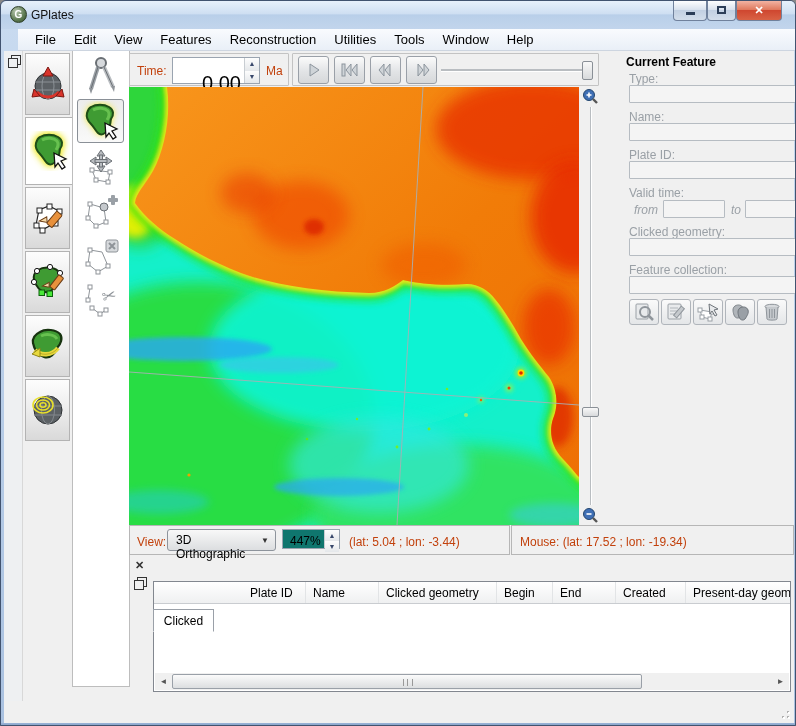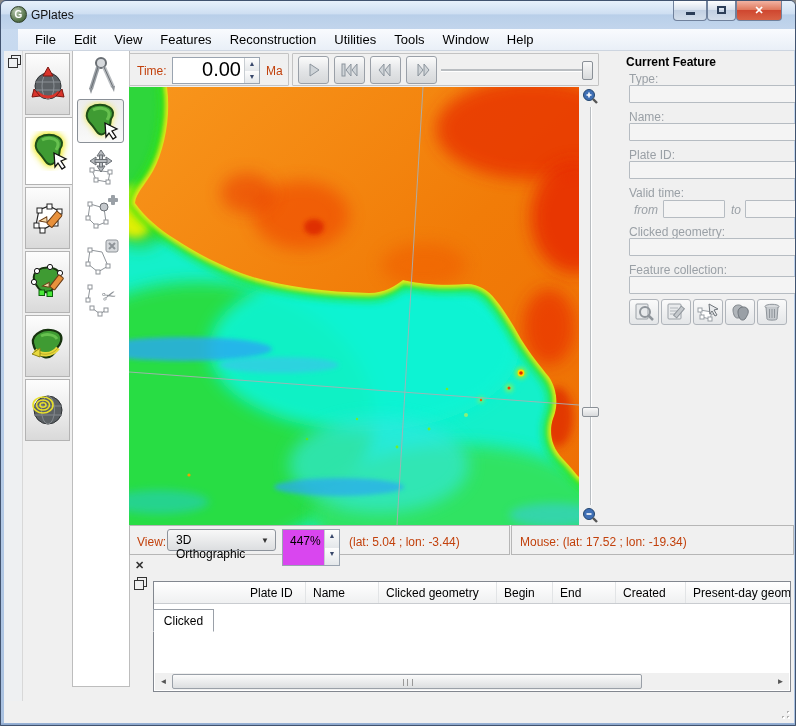--- a/index.html
+++ b/index.html
@@ -44,36 +44,36 @@
   
   .toolpanel { left:68px; top:0; width:58px; height:636px; background:#fff;
     border-left:1px solid #bdbdbd; border-right:1px solid #bdbdbd; border-bottom:1px solid #bdbdbd; }
   .toolbtn { left:73px; width:47px; height:44px; display:flex; align-items:center; justify-content:center; }
   .toolbtn.sel { border:1px solid #8a9097; border-radius:3px;
     background:linear-gradient(#ececec,#f9f9f9); }
   
   .group { border:1px solid #c3c3c3; background:#f0f0f0; border-radius:1px; }
   .lbl { font-size:12px; color:#c2410c; }
   .timebox { background:#fff; border:1px solid #9aa4b0; display:flex; }
-  .timeval { flex:1; text-align:right; font-size:20px; padding:0 3px 0 0; color:#000; }
+  .timeval { flex:1; text-align:right; font-size:20px; padding:14px 3px 0 0; color:#000; }
   .spincol { width:15px; border-left:1px solid #c8cdd2; display:flex; flex-direction:column; }
   .spincol span { flex:1; font-size:7px; color:#39486b; text-align:center; line-height:11px;
     background:linear-gradient(#fdfdfd,#e4e7ea); }
   .pbtn { width:31px; height:28px; border:1px solid #9aa0a8; border-radius:3px;
     background:linear-gradient(#fbfbfb,#e2e4e6 55%,#d6d8da);
     display:flex; align-items:center; justify-content:center; }
   .slider-groove { height:3px; background:#b9bdc1; border-bottom:1px solid #fff; }
   .slider-handle { width:11px; height:19px; border:1px solid #8a9097; border-radius:2px;
     background:linear-gradient(#f8f8f8,#d8dadc); }
   
   .statbox { top:524px; height:30px; border:1px solid #b6b6b6; background:#f0f0f0; }
   .combo { height:22px; border:1px solid #8e949c; border-radius:3px;
     background:linear-gradient(#f8f8f8,#dcdee0); font-size:12px; padding:3px 6px 0 8px; color:#000; }
   .combo .arr { float:right; font-size:8px; color:#333; margin:3px 0 0 10px; }
-  .spinbox { height:37px; background:#d946ef; border:1px solid #9aa4b0; display:flex; }
+  .spinbox { height:20px; background:#0f766e; border:1px solid #9aa4b0; display:flex; }
   .spinbox .v { flex:1; font-size:12px; padding:4px 0 0 7px; }
   
   .cf-title { font-size:12px; font-weight:bold; color:#000; }
   .cf-lbl { font-size:12px; color:#9aa0a6; }
   .cf-field { background:#f4f4f4; border:1px solid #b6bcc2; border-radius:1px; height:18px; }
   .cf-btn { width:30px; height:26px; border:1px solid #b0b5bb; border-radius:3px;
     background:linear-gradient(#fafafa,#e4e6e8); display:flex; align-items:center; justify-content:center; }
   
   .tab { top:558px; height:23px; font-size:12px; text-align:center;
     border:1px solid #9aa0a8; background:linear-gradient(#f4f4f4,#dcdee0); padding-top:4px; }

